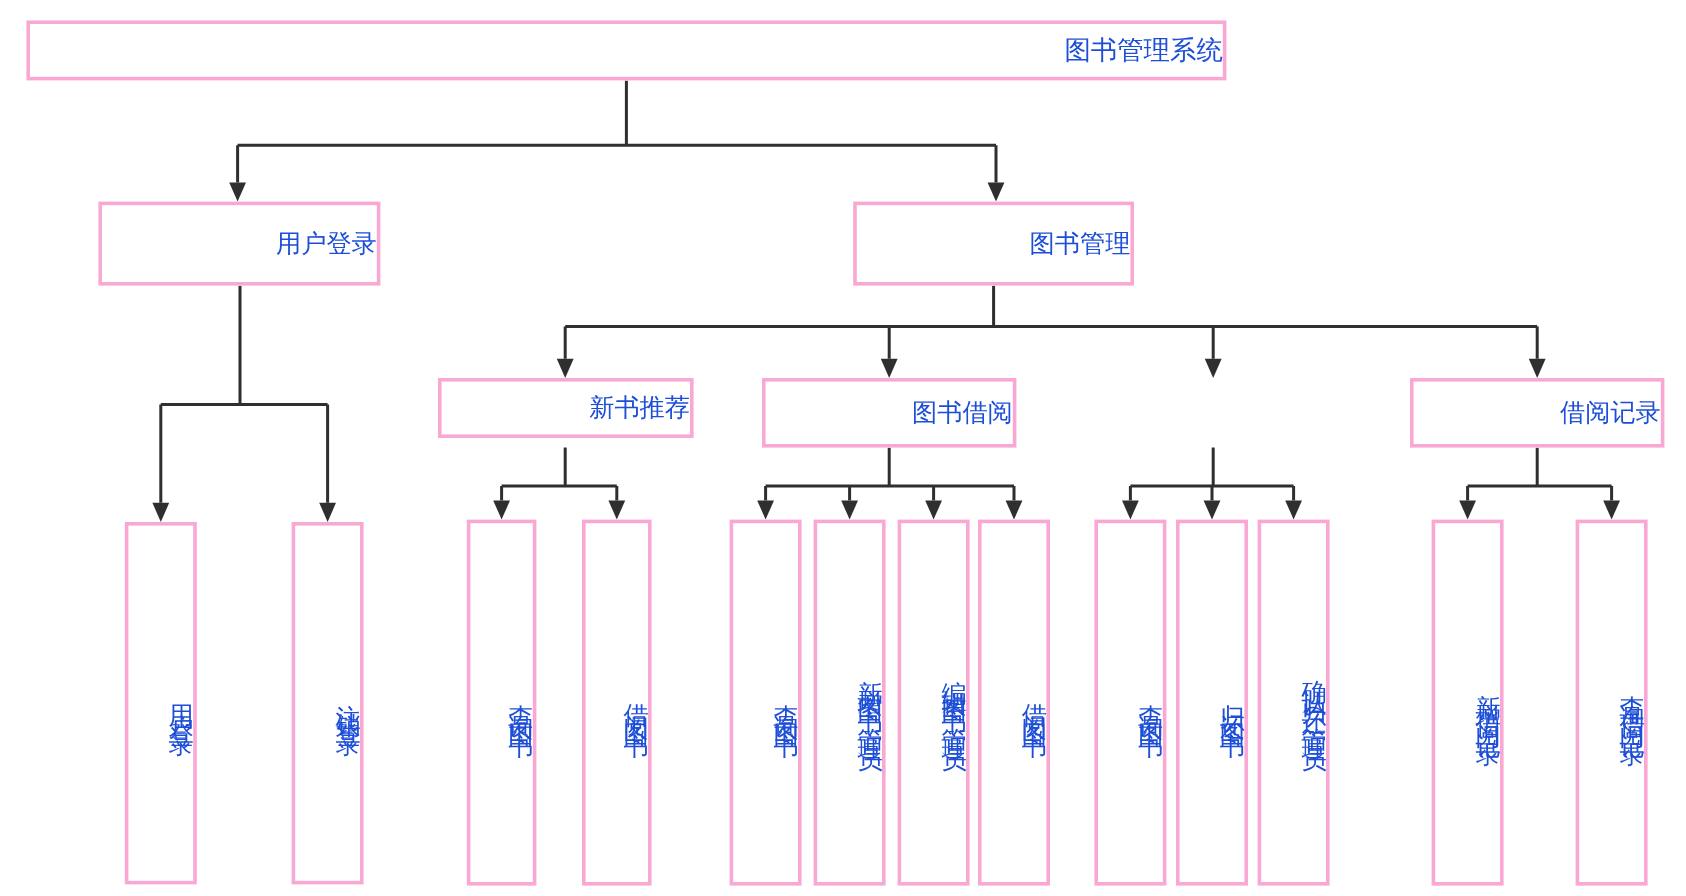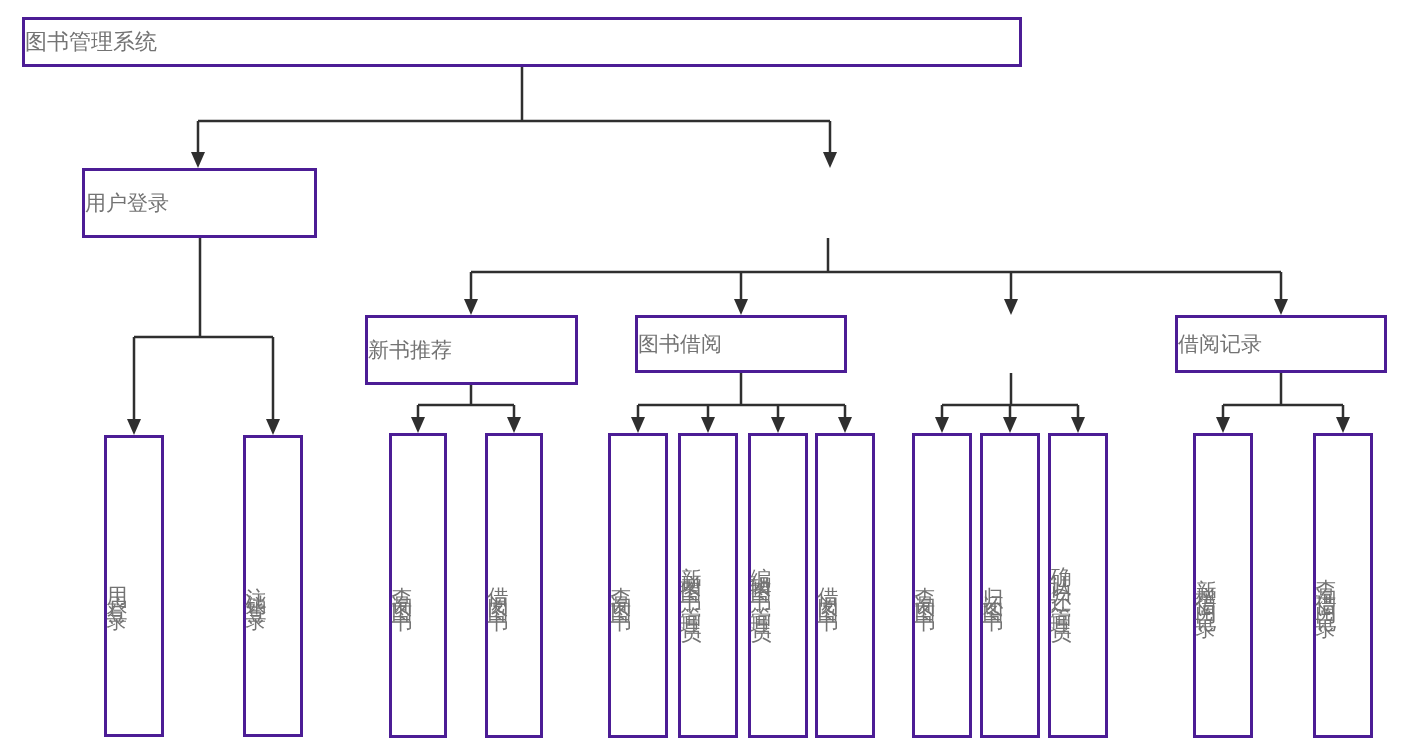--- a/index.html
+++ b/index.html
@@ -1,22 +1,22 @@
 <!DOCTYPE html>
 <html><head>
 <meta charset="utf-8">
 <style>
   html,body{margin:0;padding:0;background:#ffffff;}
   body{font-family:"Liberation Sans","DejaVu Sans",sans-serif;}
   #canvas{position:relative;width:1405px;height:747px;background:#ffffff;overflow:hidden;}
   #wires{position:absolute;left:0;top:0;width:1405px;height:747px;pointer-events:none;}
   .box{
     position:absolute;box-sizing:border-box;background:#ffffff;
-    border:3px solid #4c1d95;display:flex;align-items:center;justify-content:flex-start;
-    color:#737373;
+    border:3px solid #f9a8d4;display:flex;align-items:center;justify-content:flex-end;
+    color:#1d4ed8;
   }
   .hlabel{font-size:21px;white-space:nowrap;}
   .root .hlabel{font-size:22px;}
   .vlabel{
     writing-mode:vertical-rl;text-orientation:mixed;
     font-size:21px;letter-spacing:8px;line-height:1;white-space:nowrap;
   }
   .watermark{
     position:absolute;left:1182px;top:712px;
     font-size:20px;color:#c8c8c8;letter-spacing:0.5px;white-space:nowrap;
@@ -67,22 +67,25 @@
     </g>
   </svg>
 
   <div class="box root" style="left:22px;top:17px;width:1000px;height:50px;">
     <span class="hlabel">图书管理系统</span>
   </div>
 
   <div class="box" style="left:82px;top:168px;width:235px;height:70px;">
     <span class="hlabel">用户登录</span>
   </div>
+  <div class="box" style="left:711px;top:168px;width:234px;height:70px;">
+    <span class="hlabel">图书管理</span>
+  </div>
 
-  <div class="box" style="left:365px;top:315px;width:213px;height:70px;">
+  <div class="box" style="left:365px;top:315px;width:213px;height:50px;">
     <span class="hlabel">新书推荐</span>
   </div>
   <div class="box" style="left:635px;top:315px;width:212px;height:58px;">
     <span class="hlabel">图书借阅</span>
   </div>
   <div class="box" style="left:1175px;top:315px;width:212px;height:58px;">
     <span class="hlabel">借阅记录</span>
   </div>
 
   <div class="box" style="left:104px;top:435px;width:60px;height:302px;">

